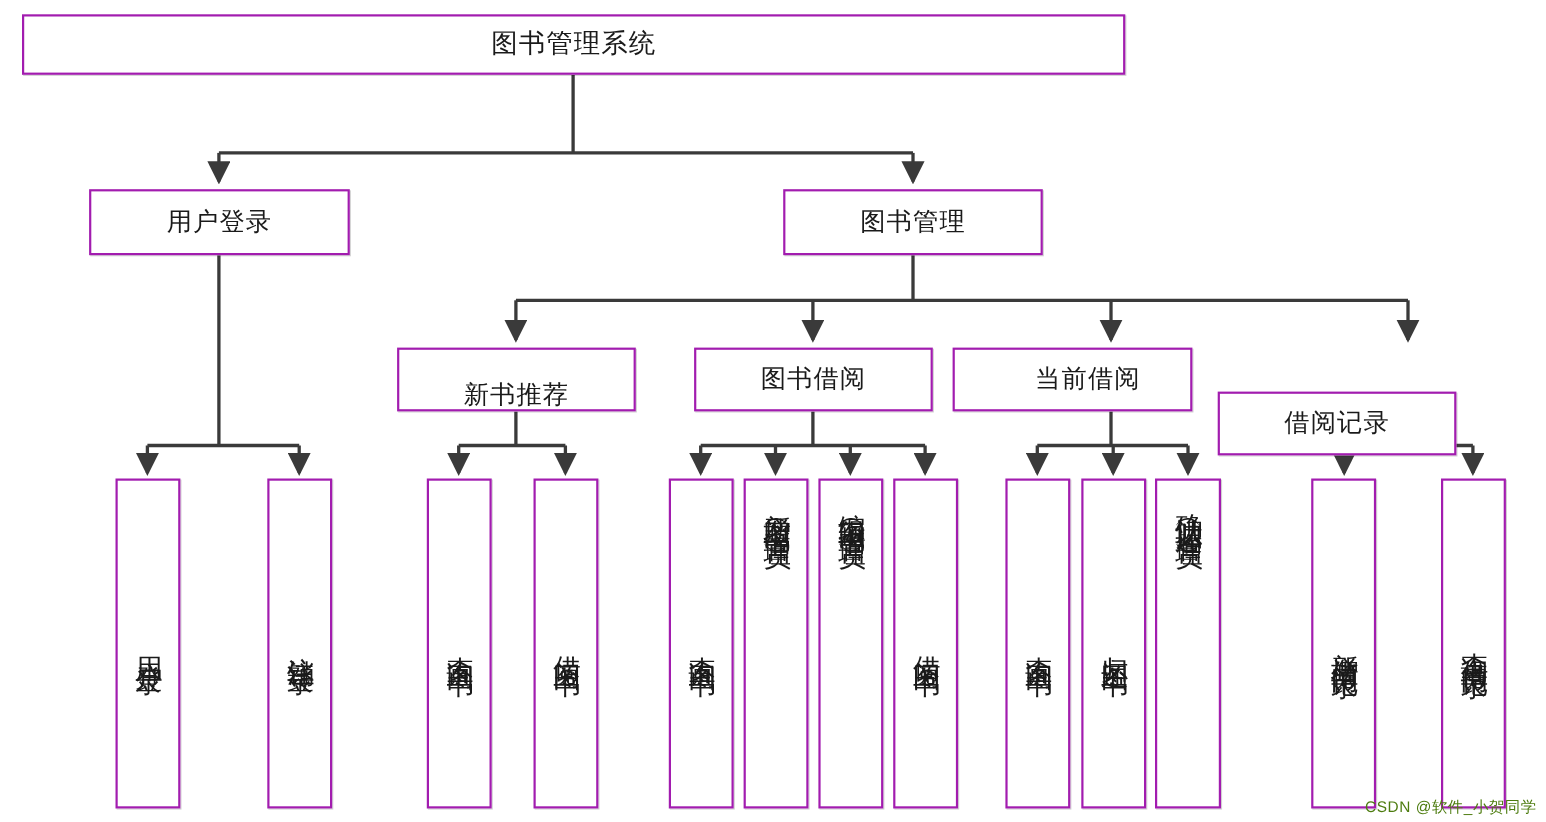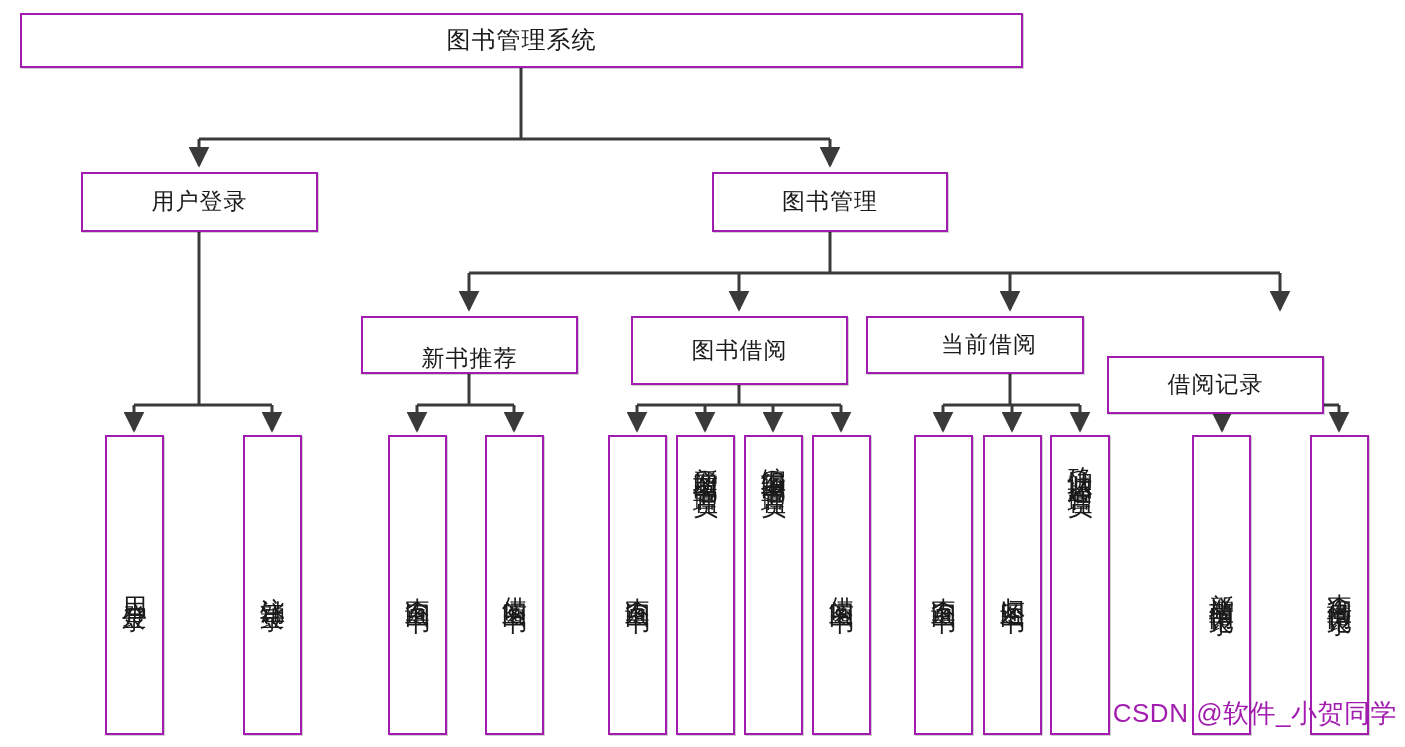--- a/index.html
+++ b/index.html
@@ -64,23 +64,23 @@
     white-space: nowrap;
   }
   
   .node.vert.center {
     align-items: center;
     padding-top: 0;
   }
   #watermark {
     position: absolute;
     right: 8px;
-    bottom: 16px;
-    font-size: 26px;
-    color: #a21caf;
+    bottom: 4px;
+    font-size: 14px;
+    color: #4d7c0f;
     letter-spacing: 0.5px;
     white-space: nowrap;
   }
 </style>
 </head>
 <body>
 
 <div id="canvas">
 
   <svg id="edges" viewBox="0 0 1405 747" width="1405" height="747" aria-hidden="true">
@@ -140,21 +140,21 @@
   <div class="node horiz" style="left:81px; top:172px; width:237px; height:60px;">
     <span class="node-label">用户登录</span>
   </div>
   <div class="node horiz" style="left:712px; top:172px; width:236px; height:60px;">
     <span class="node-label">图书管理</span>
   </div>
 
   <div class="node horiz" style="left:361px; top:316px; width:217px; height:58px;align-items:flex-end;">
     <span class="node-label">新书推荐</span>
   </div>
-  <div class="node horiz" style="left:631px; top:316px; width:217px; height:69px;">
+  <div class="node horiz" style="left:631px; top:316px; width:217px; height:58px;">
     <span class="node-label">图书借阅</span>
   </div>
   <div class="node horiz" style="left:866px; top:316px; width:218px; height:58px;padding-left:28px;">
     <span class="node-label">当前借阅</span>
   </div>
   <div class="node horiz" style="left:1107px; top:316px; width:217px; height:58px;margin-top:40px;">
     <span class="node-label">借阅记录</span>
   </div>
 
   <div class="node vert center" style="left:105px; top:435px; width:59px; height:300px;">

